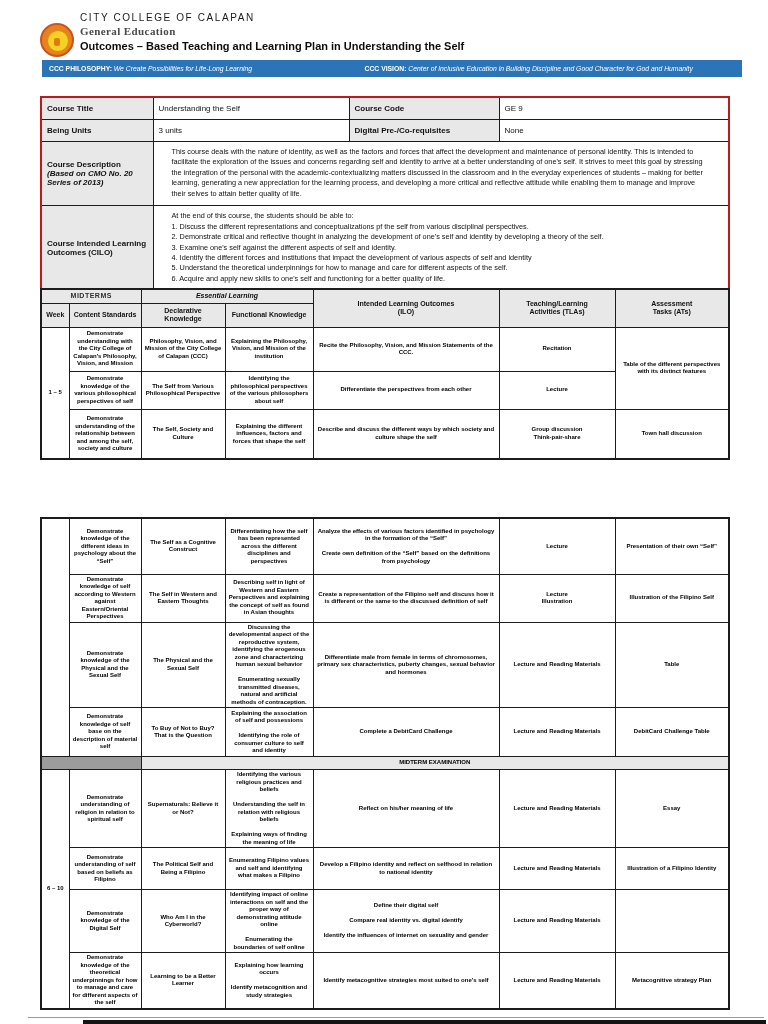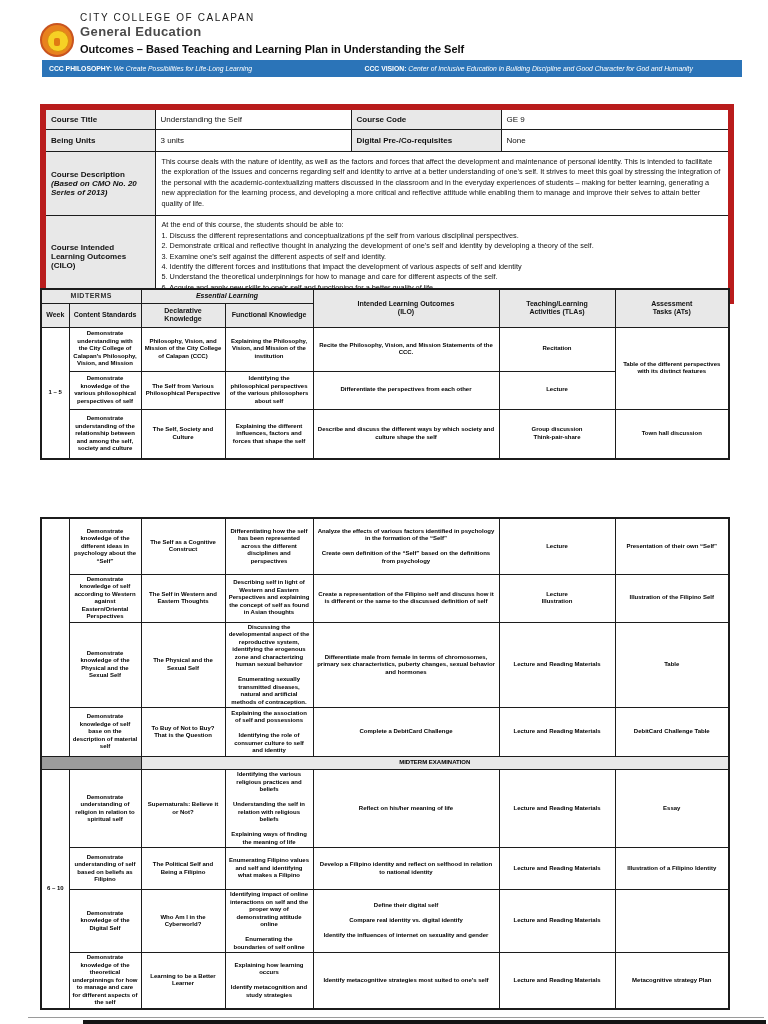--- a/index.html
+++ b/index.html
@@ -7,36 +7,36 @@
         font-family:"Liberation Sans", sans-serif;color:#111;}
   
   .hdr{position:absolute;left:40px;top:12px;width:700px;}
   .logo{position:absolute;left:0;top:11px;width:34px;height:34px;border-radius:50%;
         background:#e8821e;border:2px solid #c9541f;box-sizing:border-box;}
   .logo-inner{position:absolute;left:5px;top:5px;width:20px;height:20px;border-radius:50%;
         background:#f6d125;border:1px solid #d98c12;}
   .logo-core{position:absolute;left:6px;top:7px;width:6px;height:8px;background:#e07b12;border-radius:2px;}
   .hdr-text{margin-left:40px;}
   .school{font-size:10px;font-weight:normal;letter-spacing:1.6px;color:#1a1a1a;line-height:1.2;}
-  .dept{font-size:13px;font-weight:bold;color:#4a4a4a;letter-spacing:.4px;line-height:1.3;}
+  .dept{font-size:11px;font-weight:bold;color:#4a4a4a;letter-spacing:.4px;line-height:1.3;font-family:Liberation Serif, serif;}
   .doctitle{font-size:11px;font-weight:bold;color:#0d0d0d;margin-top:2px;line-height:1.1;}
   .banner{position:absolute;left:42px;top:60px;width:700px;height:17px;background:#2b74b8;
           display:flex;align-items:center;color:#fff;font-size:6.8px;box-sizing:border-box;padding:0 7px;}
   .banner .half1{width:46%;}
   .banner b{font-weight:bold;}
   .banner i{font-style:italic;}
   
   table{border-collapse:collapse;table-layout:fixed;}
   td,th{border:1px solid #1c1c1c;box-sizing:border-box;overflow:hidden;}
-  .info{position:absolute;left:40px;top:104px;width:688px;border:6px solid #b91c1c;}
+  .info{position:absolute;left:40px;top:96px;width:688px;border:2px solid #b91c1c;}
   .info .lbl{background:#e8e8e8;font-weight:bold;font-size:8px;padding:2px 5px;vertical-align:middle;text-align:left;}
   .info .val{font-size:8px;padding:2px 5px;vertical-align:middle;text-align:left;}
   .info .big{vertical-align:middle;}
   .sublbl{font-style:italic;}
-  .desc{font-size:7.3px;line-height:1.42;text-align:left;padding:3px 6px;}
+  .desc{font-size:7.3px;line-height:1.42;text-align:left;padding:3px 18px;}
   .pre{white-space:pre-line;}
   .plan{position:absolute;width:688px;border:2px solid #1c1c1c;}
   .t1{left:40px;top:288px;}
   .t2{left:40px;top:517px;}
   .plan th{background:#e8e8e8;font-size:7px;font-weight:bold;text-align:center;vertical-align:middle;padding:1px 2px;line-height:1.2;}
   .term-hd{background:#9c9c9c;color:#2e2e2e;letter-spacing:.5px;}
   .ess-hd{font-style:italic;}
   .plan td{font-size:6px;font-weight:bold;text-align:center;vertical-align:middle;padding:1px 3px;line-height:1.25;color:#000;}
   .wk{font-size:7.5px;font-weight:bold;vertical-align:top;padding-top:2px;}
   .exam-left{background:#9c9c9c;}

